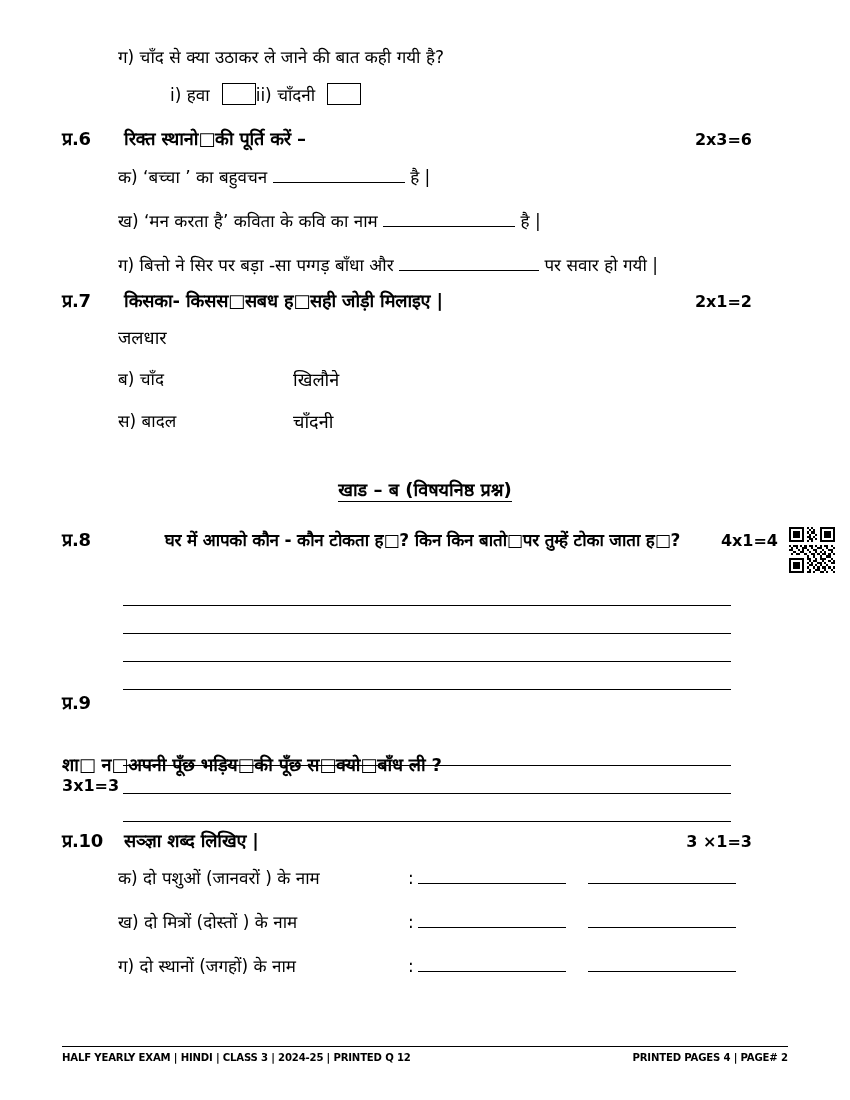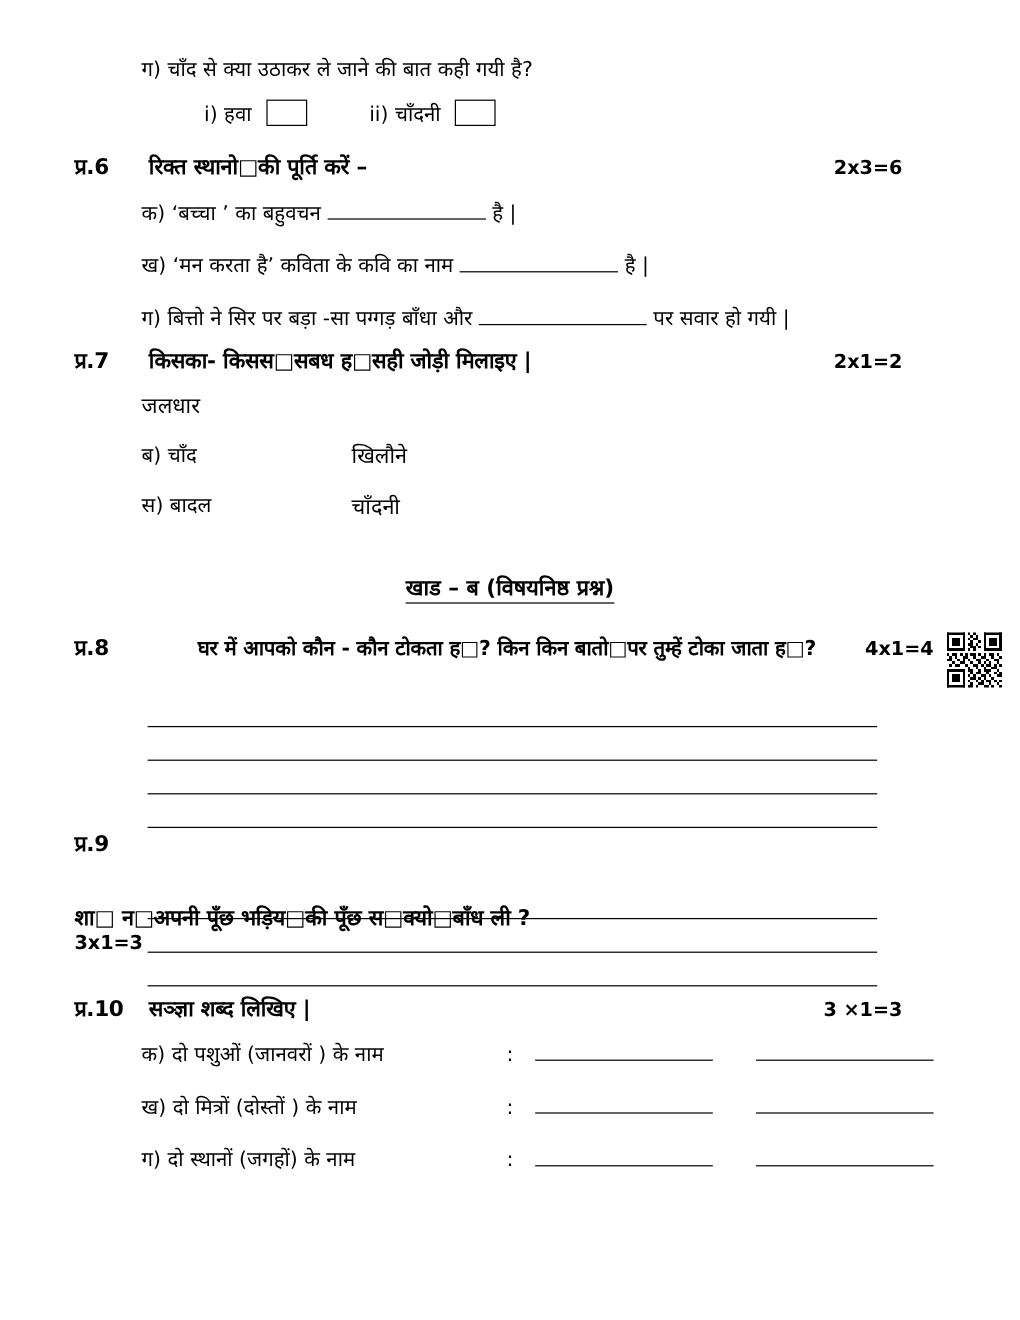--- a/index.html
+++ b/index.html
@@ -71,21 +71,21 @@
     left: 170px;
     top: 83px;
     display: flex;
     align-items: center;
   }
   .opt {
     display: flex;
     align-items: flex-start;
     white-space: nowrap;
   }
-  .opt + .opt { margin-left: 52px; }
+  .opt + .opt { }
   .opt-label { font-size: 17px; font-family: "DejaVu Sans","Liberation Sans",sans-serif; }
   .checkbox {
     display: inline-block;
     width: 34px;
     height: 22px;
     border: 1.6px solid #000;
     margin-left: 12px;
     background: #fff;
     box-sizing: border-box;
   }
@@ -149,21 +149,20 @@
   
   #q9-head { left: 62px; top: 690px; width: 690px; flex-direction: column; }
 
   
   #q10-head { left: 62px; top: 828px; width: 690px; }
   #q10-items { left: 118px; top: 866px; width: 660px; }
   .q10-row {
     display: flex;
     align-items: baseline;
     margin-bottom: 21px;
-    gap: 14px;
   }
   .q10-name {
     width: 290px;
     flex: 0 0 290px;
     font-size: 17px;
     font-family: "DejaVu Sans", "Liberation Sans", sans-serif;
     white-space: nowrap;
   }
   .q10-colon {
     flex: 0 0 auto;
@@ -422,14 +421,18 @@
       <span class="q10-blank"></span>
     </div>
     <div class="q10-row">
       <span class="q10-name">ग) दो स्थानों (जगहों) के नाम</span>
       <span class="q10-colon">:</span>
       <span class="q10-blank"></span>
       <span class="q10-blank"></span>
     </div>
   </div>
 
+  <div class="abs" id="footer">
+    <span id="footer-left">HALF YEARLY EXAM | HINDI | CLASS 3 | 2024-25 | PRINTED Q 12</span>
+    <span id="footer-right">PRINTED PAGES 4 | PAGE# 2</span>
+  </div>
 
 </div>
 
 </body></html>

